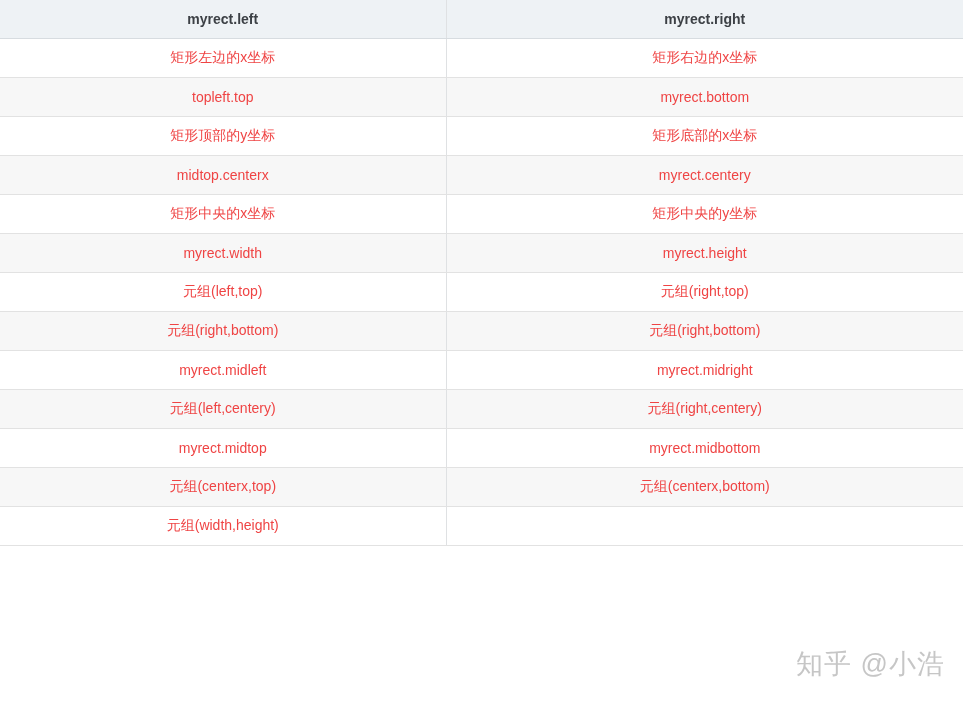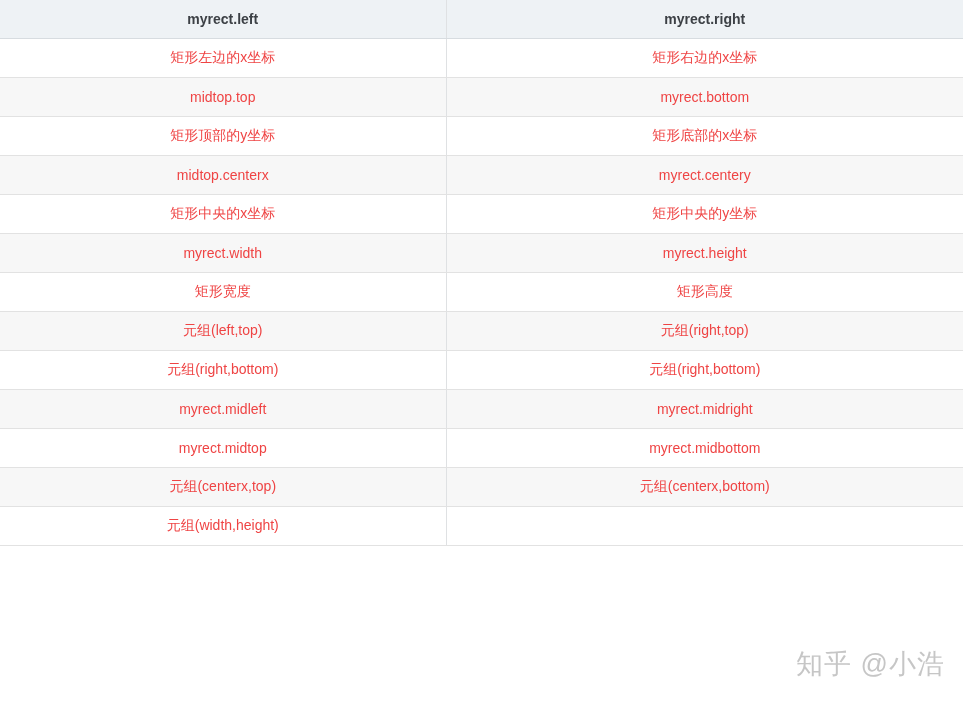--- a/index.html
+++ b/index.html
@@ -79,54 +79,54 @@
         <th>myrect.left</th>
         <th>myrect.right</th>
       </tr>
     </thead>
     <tbody>
       <tr>
         <td>矩形左边的x坐标</td>
         <td>矩形右边的x坐标</td>
       </tr>
       <tr>
-        <td>midtop.top</td>
+        <td>topleft.top</td>
         <td>myrect.bottom</td>
       </tr>
       <tr>
         <td>矩形顶部的y坐标</td>
         <td>矩形底部的x坐标</td>
       </tr>
       <tr>
         <td>midtop.centerx</td>
         <td>myrect.centery</td>
       </tr>
       <tr>
         <td>矩形中央的x坐标</td>
         <td>矩形中央的y坐标</td>
       </tr>
       <tr>
         <td>myrect.width</td>
         <td>myrect.height</td>
       </tr>
       <tr>
-        <td>矩形宽度</td>
-        <td>矩形高度</td>
-      </tr>
-      <tr>
         <td>元组(left,top)</td>
         <td>元组(right,top)</td>
       </tr>
       <tr>
         <td>元组(right,bottom)</td>
         <td>元组(right,bottom)</td>
       </tr>
       <tr>
         <td>myrect.midleft</td>
         <td>myrect.midright</td>
+      </tr>
+      <tr>
+        <td>元组(left,centery)</td>
+        <td>元组(right,centery)</td>
       </tr>
       <tr>
         <td>myrect.midtop</td>
         <td>myrect.midbottom</td>
       </tr>
       <tr>
         <td>元组(centerx,top)</td>
         <td>元组(centerx,bottom)</td>
       </tr>
       <tr>

